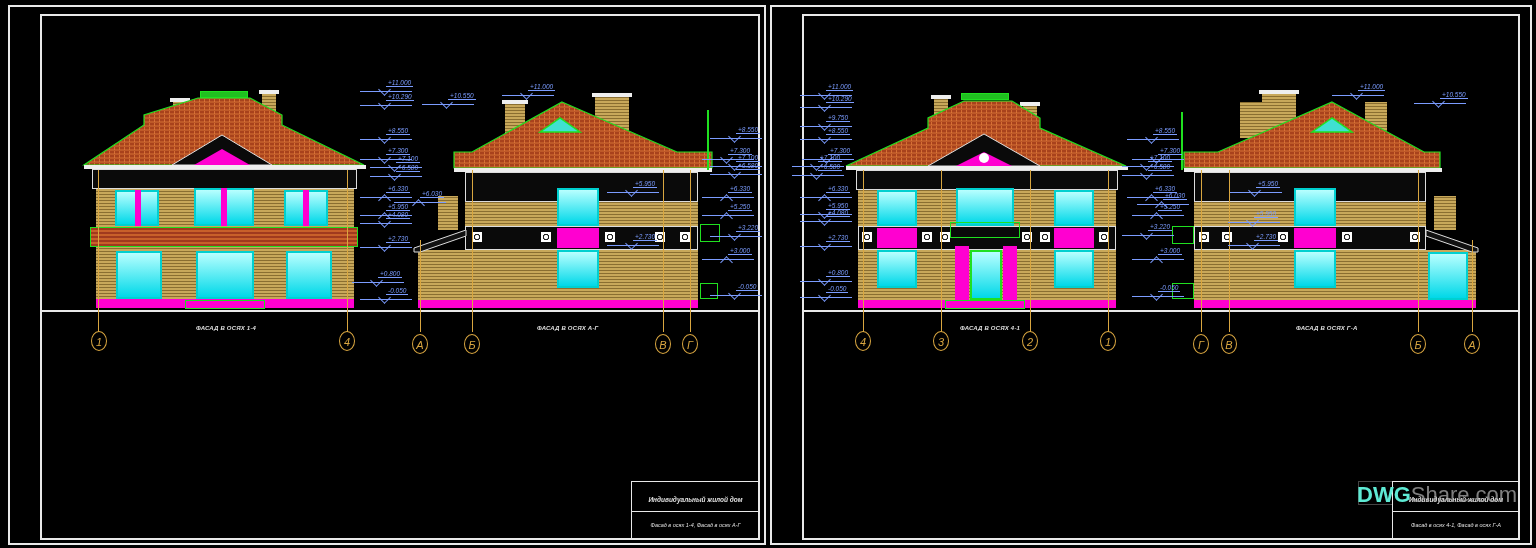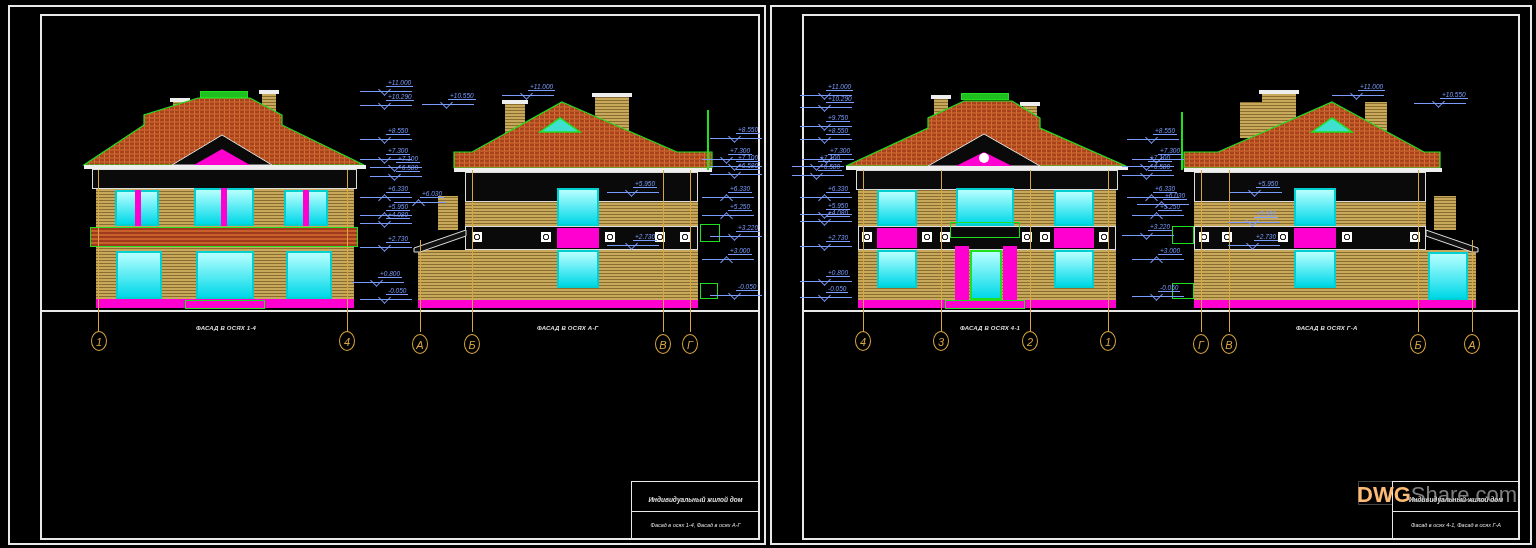--- a/index.html
+++ b/index.html
@@ -501,14 +501,14 @@
   <div class="tb-row" style="top:40px;font-size:5.5px;">Фасад в осях 1-4, Фасад в осях А-Г</div>
 </div>
 <div class="titleblock" style="left:1392px;top:481px;width:128px;height:59px;">
   <div class="tb-row" style="top:14px;font-weight:bold;">Индивидуальный жилой дом</div>
   <div class="tb-div" style="top:29px;"></div>
   <div class="tb-row" style="top:40px;font-size:5.5px;">Фасад в осях 4-1, Фасад в осях Г-А</div>
 </div>
 <div style="position:absolute;left:1358px;top:481px;width:34px;height:24px;border:1px solid #444;border-right:none;box-sizing:border-box;"></div>
 
 <div class="watermark" style="left:1357px;top:482px;">
-  <span style="color:#fdba74;text-align:center;">DWG</span><span style="color:rgba(170,170,170,0.75);font-weight:normal;">Share.com</span>
+  <span style="color:#5eead4;text-align:center;">DWG</span><span style="color:rgba(170,170,170,0.75);font-weight:normal;">Share.com</span>
 </div>
 
 </body></html>

